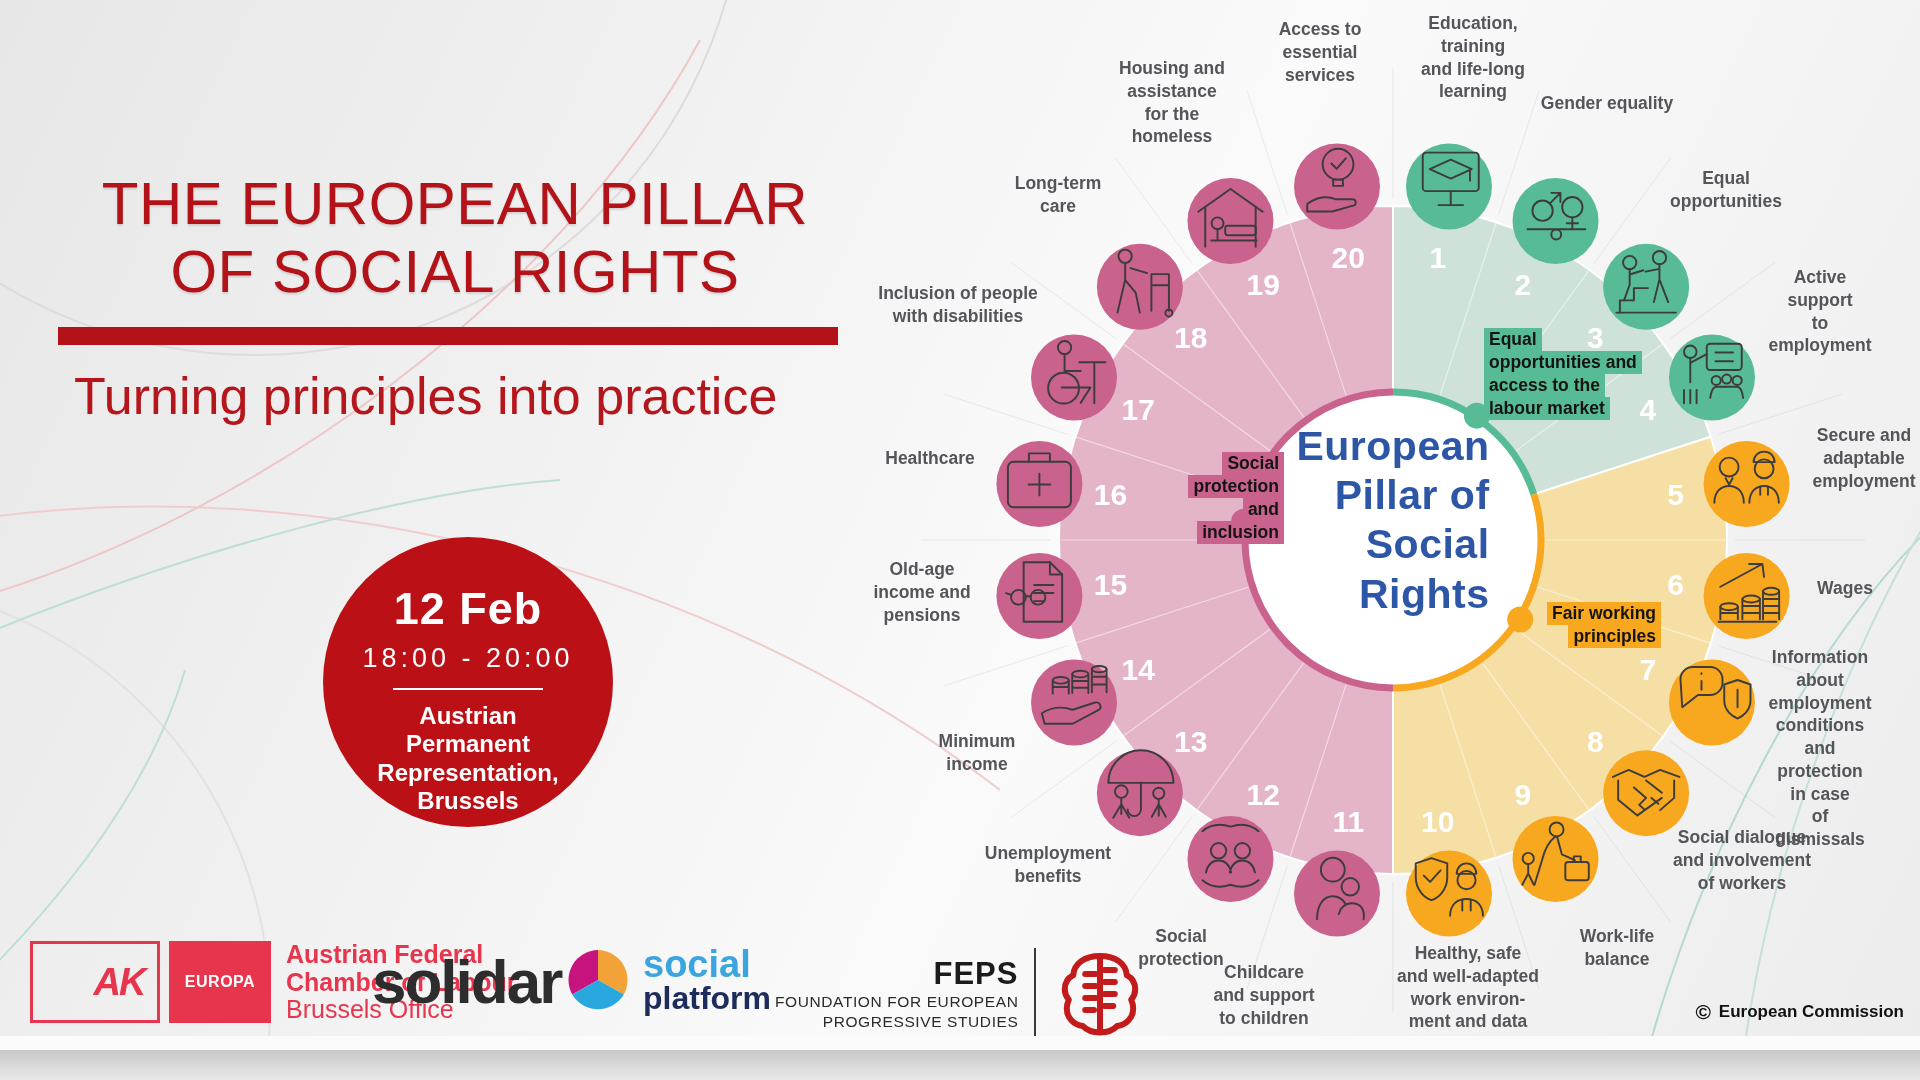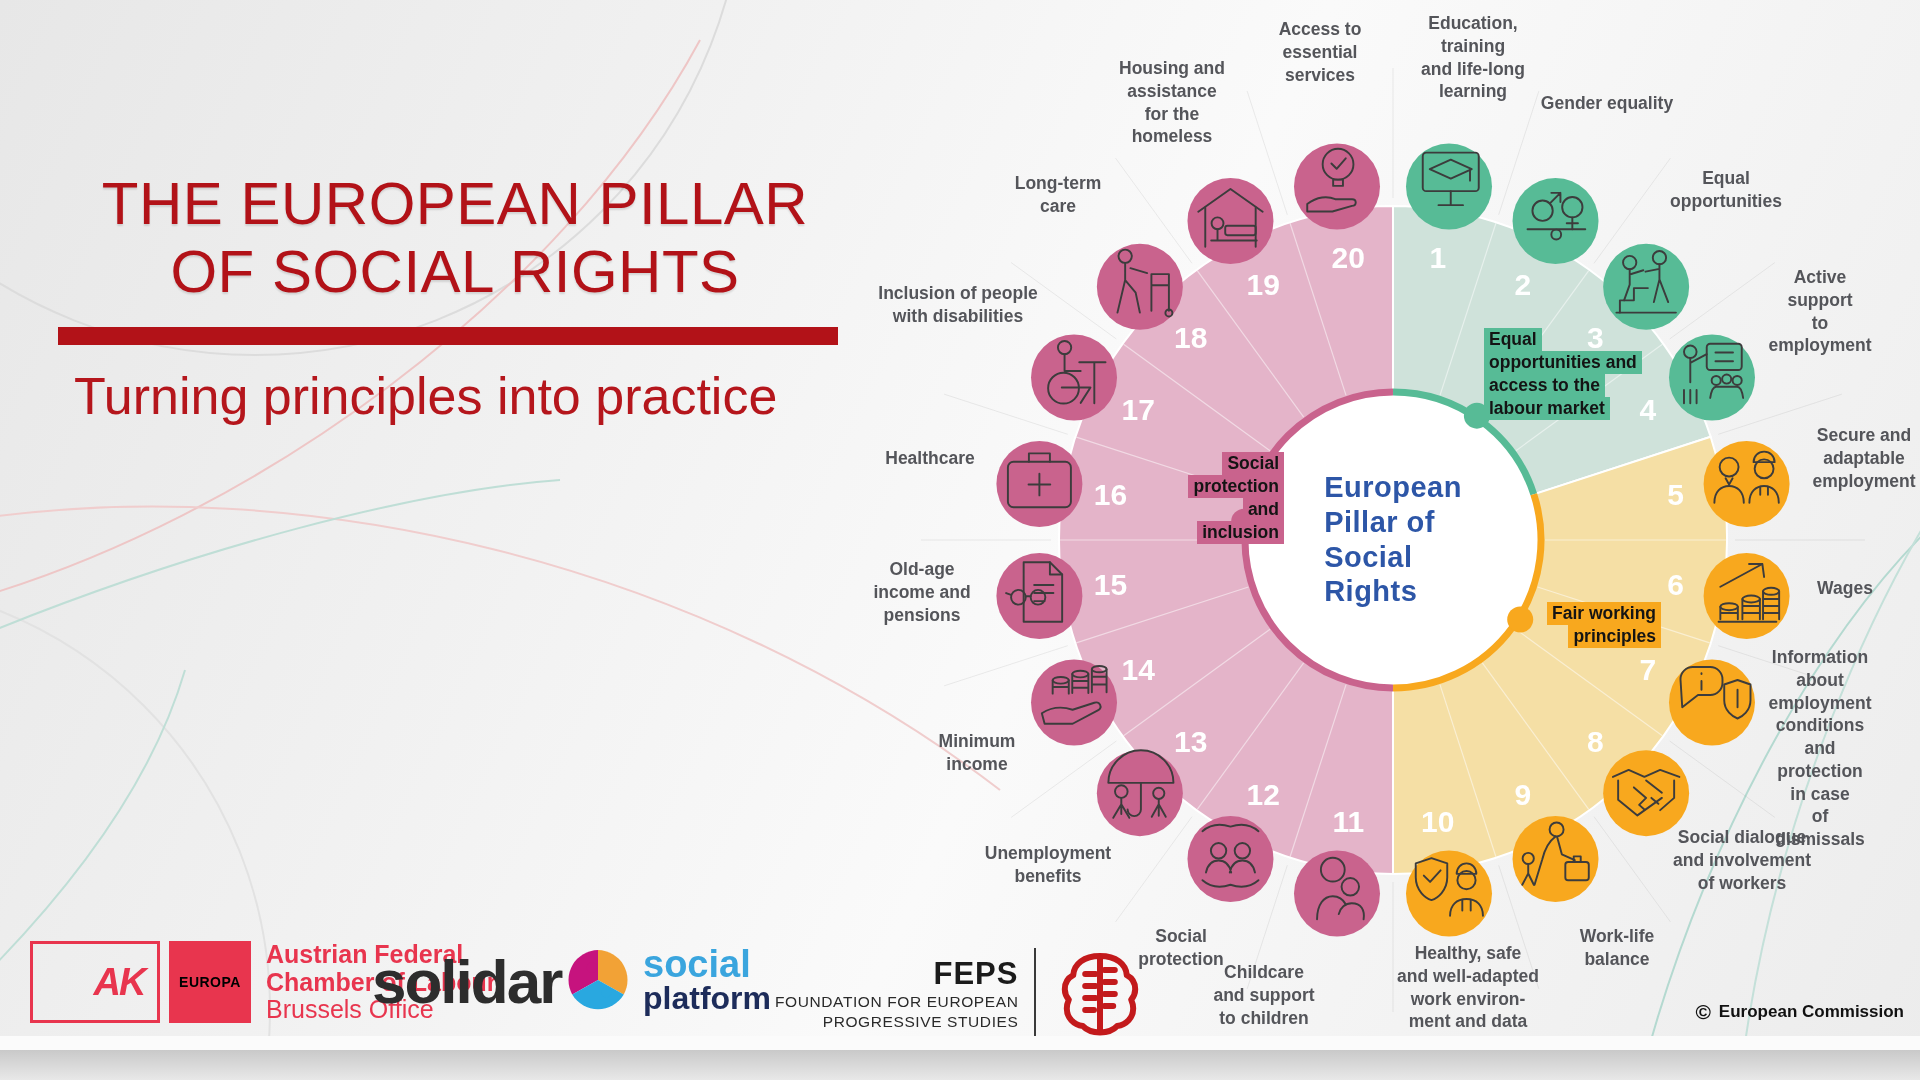--- a/index.html
+++ b/index.html
@@ -19,38 +19,38 @@
                background:#ba1016;color:#fff;text-align:center;box-sizing:border-box;padding-top:46px;}
   .date-big{font-size:45px;font-weight:700;letter-spacing:1px;}
   .date-time{font-size:27px;letter-spacing:4px;margin-top:8px;}
   .date-rule{width:150px;border:none;border-top:2px solid #fff;margin:14px auto 12px auto;}
   .date-venue{font-size:24px;font-weight:700;line-height:1.18;white-space:pre-line;}
 
   
   .logo-ak{left:30px;top:941px;display:flex;gap:9px;align-items:center;}
   .ak-box1{width:76px;height:76px;border:3px solid #e8354e;display:flex;align-items:center;justify-content:center;
            color:#e8354e;font-size:38px;font-weight:700;font-style:italic;letter-spacing:-2px;padding-left:48px;}
-  .ak-box2{width:82px;height:82px;background:#e8354e;color:#000000;font-size:14px;font-weight:700;
+  .ak-box2{width:102px;height:82px;background:#e8354e;color:#ffffff;font-size:16px;font-weight:700;
            display:flex;align-items:center;justify-content:center;letter-spacing:.5px;}
   .ak-text{color:#e8354e;font-size:25px;line-height:1.1;margin-left:6px;}
   .ak-text .b{font-weight:700;}
   .logo-solidar{left:372px;top:946px;font-size:62px;font-weight:700;color:#2d2d2d;letter-spacing:-2px;}
   .logo-sp{left:565px;top:946px;display:flex;gap:12px;align-items:center;}
   .sp-text{line-height:.98;}
   .sp-word1{color:#3aa5de;font-size:38px;font-weight:600;}
   .sp-word2{color:#1d2c5a;font-size:32px;font-weight:700;}
   .logo-feps{left:775px;top:948px;display:flex;align-items:center;gap:16px;}
   .feps-text{text-align:right;color:#1b1b1b;}
   .feps-acr{font-size:31px;font-weight:700;letter-spacing:1px;}
   .feps-sub{font-size:15.5px;letter-spacing:.6px;line-height:1.3;color:#2a2a2a;}
   .feps-div{width:2px;height:92px;background:#3a3a3a;}
 
   
-  .center-title{left:1393px;top:540px;transform:translate(-50%,-50%);text-align:left;
-                font-size:29px;font-weight:700;line-height:1.2;white-space:pre-line;letter-spacing:.5px;}
+  .center-title{left:1393px;top:520px;transform:translate(-50%,-50%);text-align:right;
+                font-size:41px;font-weight:700;line-height:1.2;white-space:pre-line;letter-spacing:.5px;}
   .wheel-label{position:absolute;transform:translate(-50%,-50%);color:#54555a;font-size:17.5px;
                font-weight:600;line-height:1.3;text-align:center;white-space:pre-line;}
   .cat-label{position:absolute;font-size:17.5px;font-weight:700;color:#141414;line-height:1.32;}
   .cat-line span{display:inline-block;padding:0 5px;}
 
   
   .band-white{left:0;top:1036px;width:1920px;height:14px;background:#fbfbfb;}
   .band-gray{left:0;top:1050px;width:1920px;height:30px;background:linear-gradient(#c9c9c9,#e8e8e8);}
   .copyright{right:16px;top:1000px;display:flex;align-items:center;gap:8px;color:#111;font-size:17px;font-weight:600;}
   .copy-sym{font-size:21px;font-weight:700;}
@@ -71,20 +71,29 @@
     <path d="M 1740 1080 C 1770 830 1870 590 1980 440" fill="none" stroke="#c4e0d9" stroke-width="2"></path>
   </svg>
 
   <div class="abs title">
     <span>THE EUROPEAN PILLAR</span><br>
     <span>OF SOCIAL RIGHTS</span>
   </div>
   <div class="abs red-bar"></div>
   <div class="abs subtitle">Turning principles into practice</div>
 
+  <div class="abs date-circle">
+    <div class="date-big">12 Feb</div>
+    <div class="date-time">18:00 - 20:00</div>
+    <hr class="date-rule">
+    <div class="date-venue">Austrian
+Permanent
+Representation,
+Brussels</div>
+  </div>
 
   <div class="abs logo-ak">
     <div class="ak-box1">AK</div>
     <div class="ak-box2">EUROPA</div>
     <div class="ak-text">
       <div class="b">Austrian Federal</div>
       <div class="b">Chamber of Labour</div>
       <div>Brussels Office</div>
     </div>
   </div>

